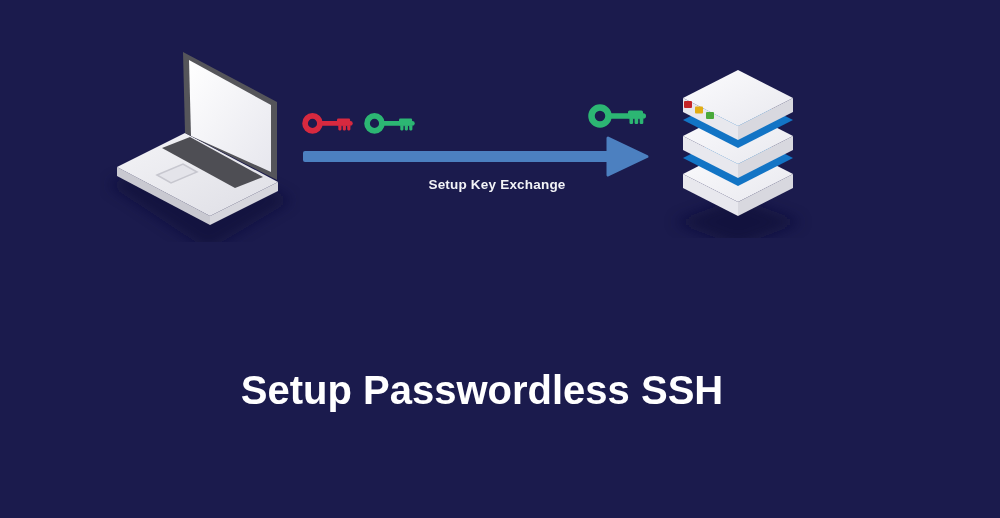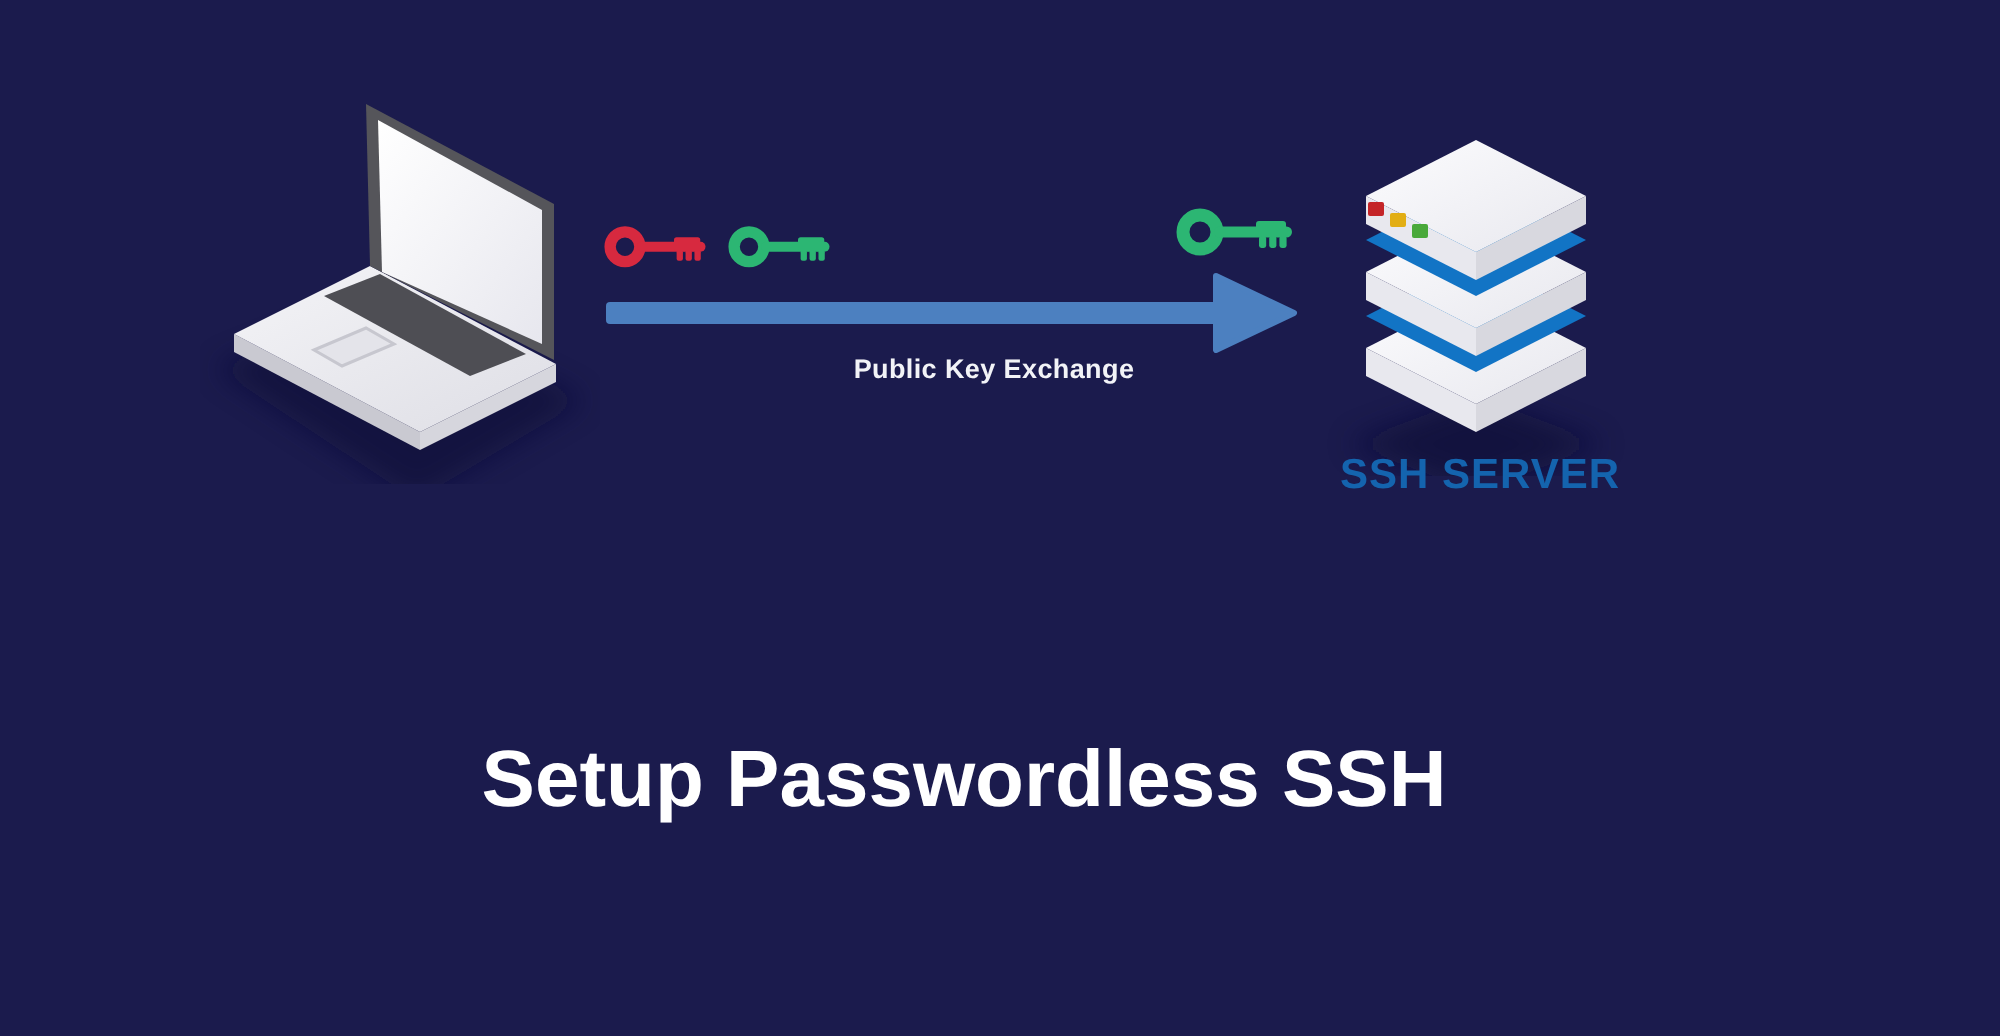--- a/index.html
+++ b/index.html
@@ -94,21 +94,21 @@
 
   <svg class="abs key-icon" style="left: 586px; top: 101px; color: rgb(44, 182, 115);" width="68" height="28" viewBox="0 0 64 28">
     <use href="#key-symbol"></use>
   </svg>
 
   <svg class="abs" style="left: 295px; top: 131px; color: rgb(76, 128, 192);" width="360" height="48" viewBox="0 0 360 48">
     <rect x="8" y="20" width="309" height="11" rx="2" fill="currentColor"></rect>
     <path d="M 313 7 L 352 25.5 L 313 44 Z" fill="currentColor" stroke="currentColor" stroke-width="3" stroke-linejoin="round"></path>
   </svg>
 
-  <div class="abs exchange-label">Public Key Exchange</div>
+  <div class="abs exchange-label">Setup Key Exchange</div>
 
   <svg class="abs" style="left: 662px; top: 70px; color: rgb(18, 116, 197);" width="156" height="168" viewBox="0 0 156 168">
     <defs>
       <linearGradient id="slabTop" x1="0" y1="0" x2="1" y2="1">
         <stop offset="0" stop-color="#fcfcfe"></stop>
           <stop offset="1" stop-color="#e8e8ee"></stop>
       </linearGradient>
       <filter id="soft2" x="-40%" y="-40%" width="180%" height="180%">
         <feGaussianBlur stdDeviation="7"></feGaussianBlur>
       </filter>
@@ -136,17 +136,16 @@
       <polygon points="76,0 131,28 76,56 21,28" fill="url(#slabTop)"></polygon>
       <polygon points="21,28 76,56 76,70 21,42" fill="#e8e8ee"></polygon>
       <polygon points="76,56 131,28 131,42 76,70" fill="#d8d8df"></polygon>
 
       <rect x="22" y="31" width="8" height="7" rx="1" fill="#c42427"></rect>
       <rect x="33" y="36.5" width="8" height="7" rx="1" fill="#e2ae14"></rect>
       <rect x="44" y="42" width="8" height="7" rx="1" fill="#49a93a"></rect>
     </g>
   </svg>
 
-  <div class="abs device-label server-label" style="color: rgb(20, 100, 174);">SSH SERVER</div>
 
   <div class="abs page-title" style="color: rgb(255, 255, 255);">Setup Passwordless SSH</div>
 
 </div>
 
 </body></html>

